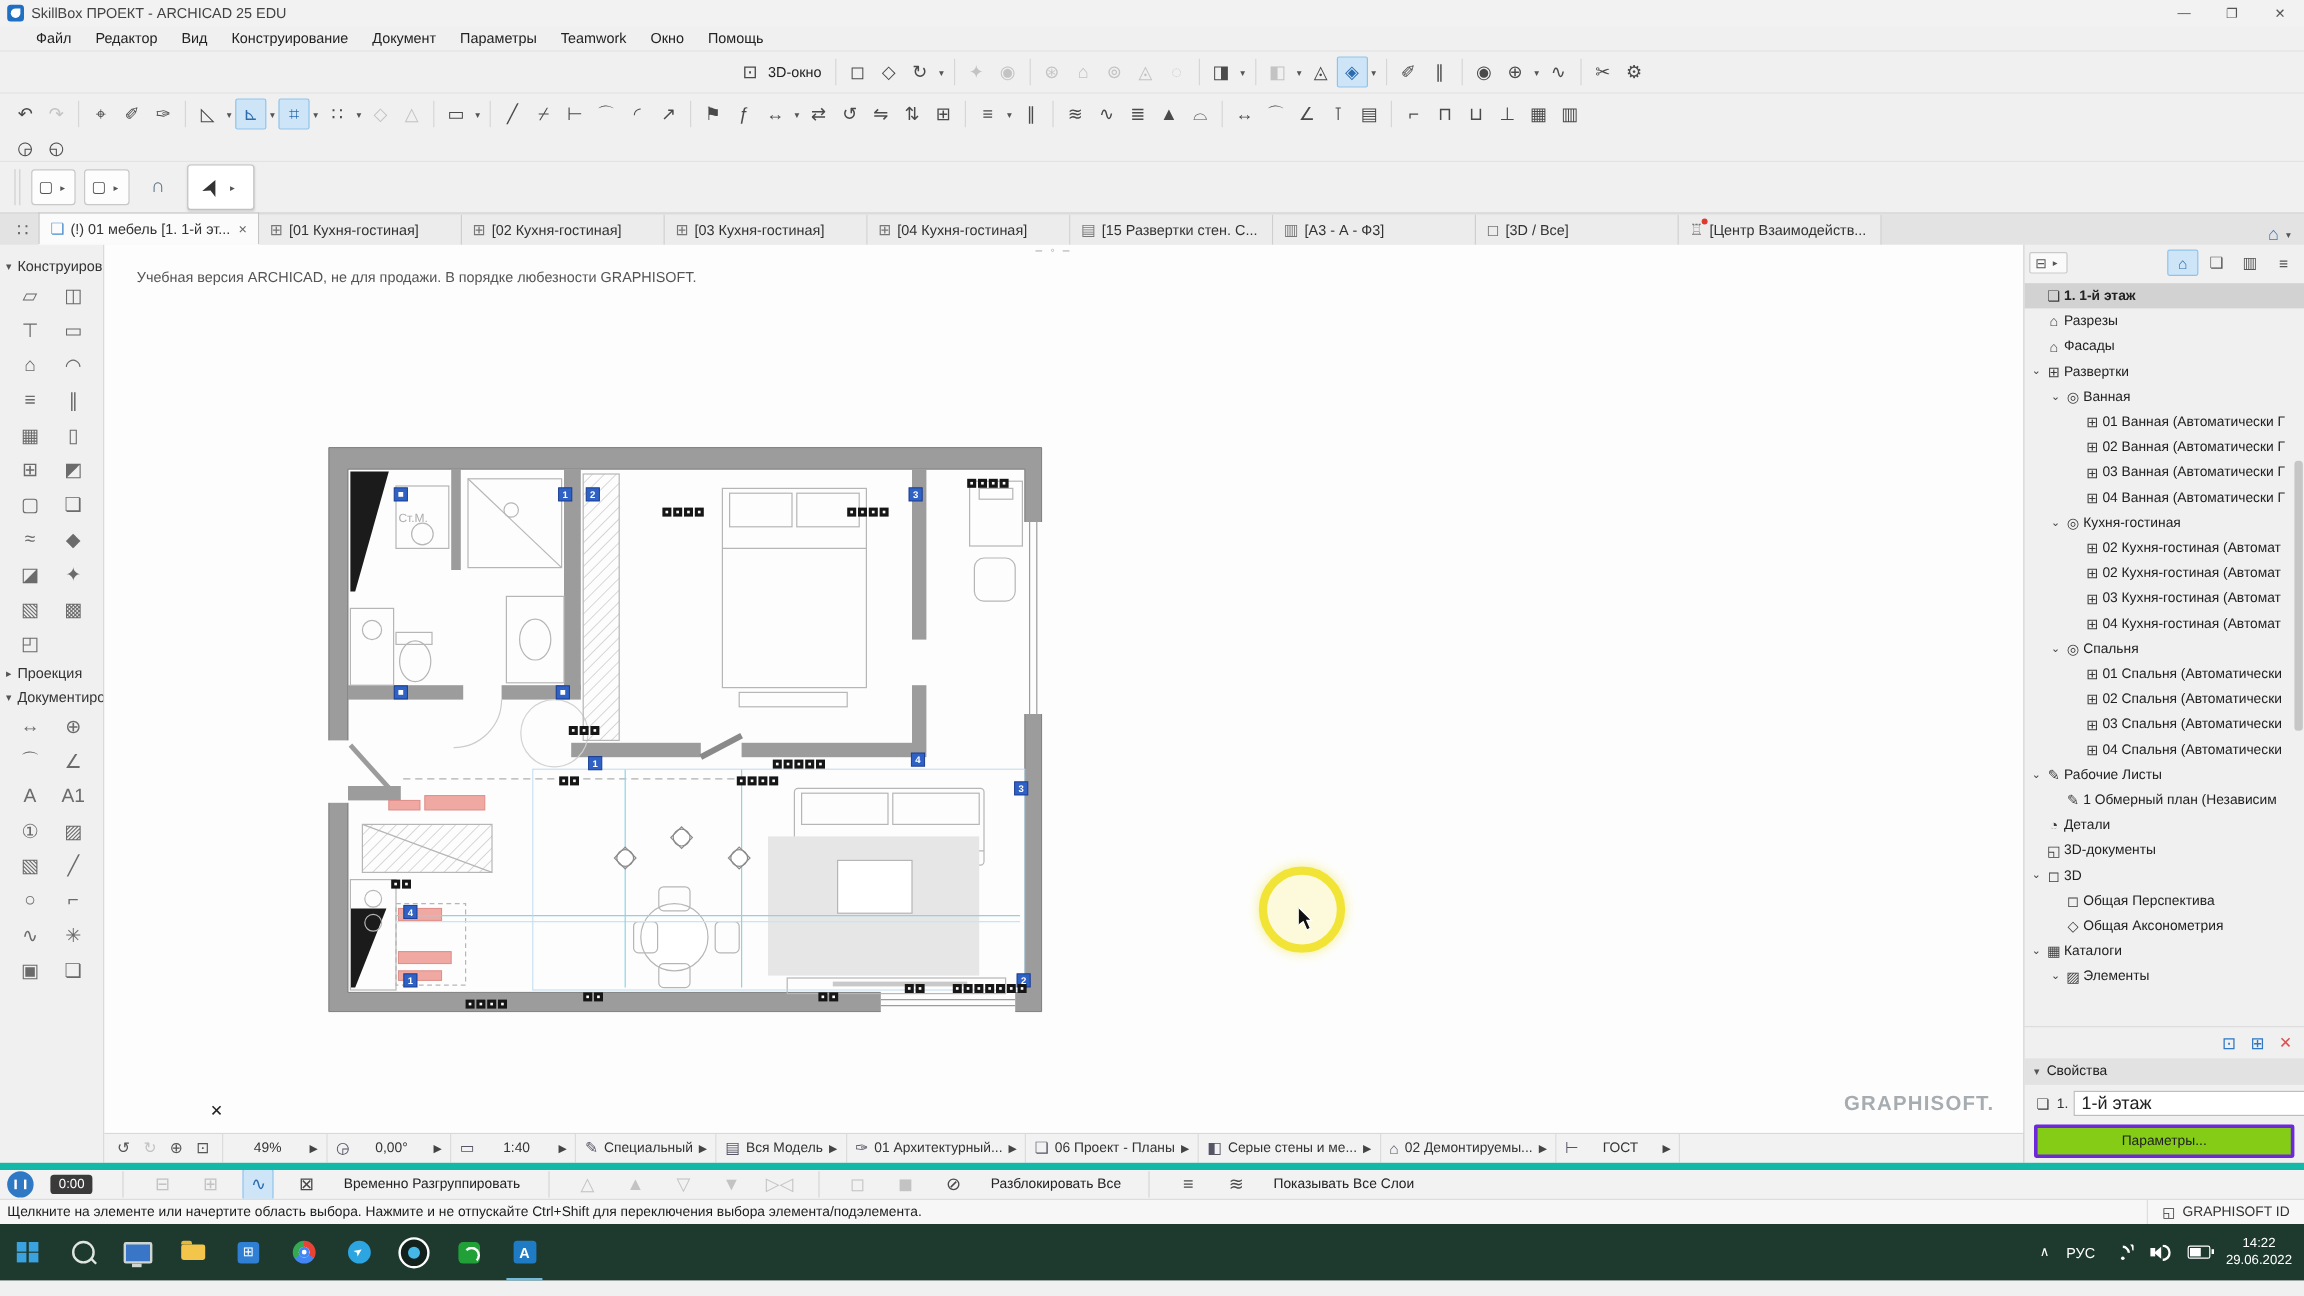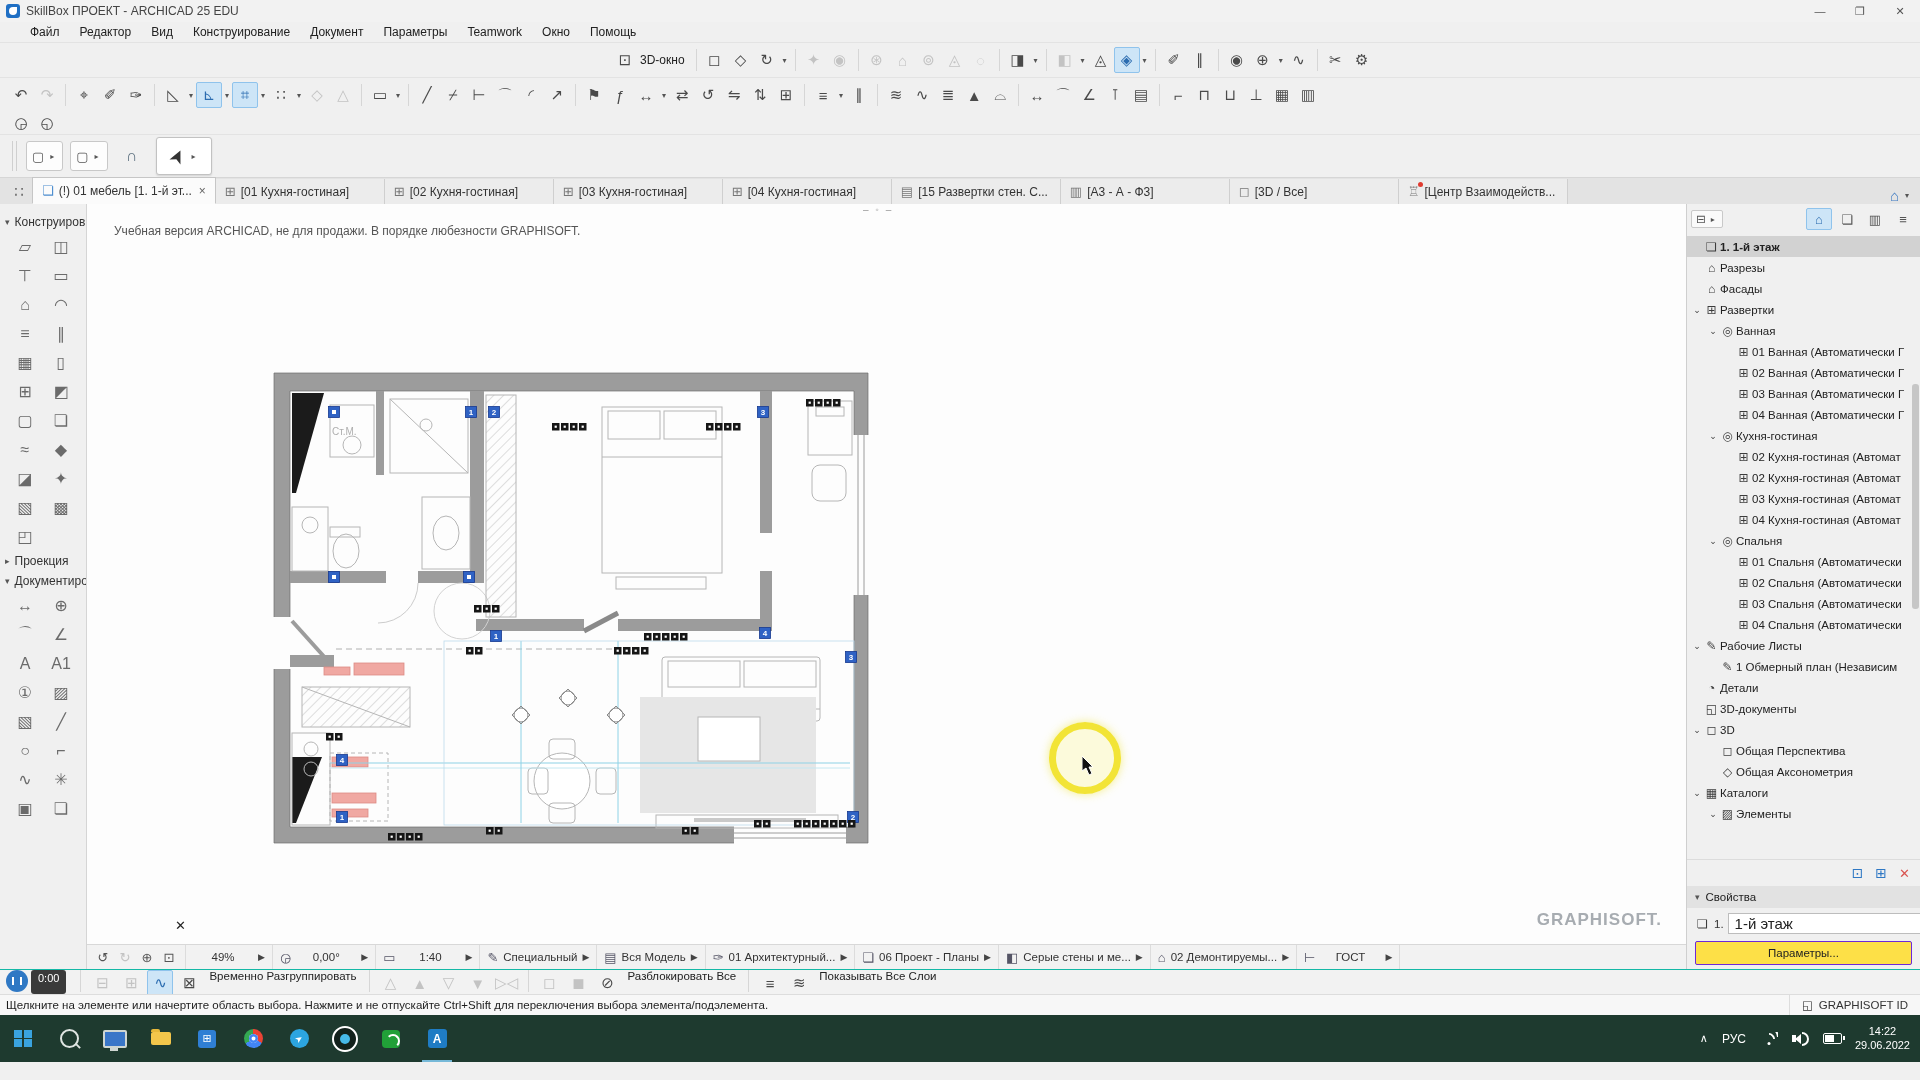--- a/index.html
+++ b/index.html
@@ -94,24 +94,24 @@
   .tree-scroll{position:absolute;right:1px;top:150px;width:7px;height:225px;background:#c6c6c6;border-radius:3px;}
   .nav-foot{height:26px;display:flex;align-items:center;justify-content:flex-end;gap:12px;padding:0 10px;border-top:1px solid #dcdcdc;flex:0 0 auto;}
   .nf-icon{font-size:14px;color:#2f78c4;}
   .nf-close{font-size:13px;color:#d9534f;}
   .props-h{height:22px;background:#e2e2e2;display:flex;align-items:center;gap:6px;padding-left:8px;flex:0 0 auto;color:#222;}
   .props-h .tri{font-size:9px;color:#555;}
   .story-row{height:27px;display:flex;align-items:center;gap:4px;padding:2px 8px;flex:0 0 auto;}
   .story-row .ticon{width:15px;}
   .story-input{flex:1;height:19px;background:#fff;border:1px solid #bdbdbd;padding:0 6px;font-size:15px;
                font-family:"Liberation Sans",sans-serif;color:#222;}
-  .params-btn{margin:2px 8px 4px 8px;height:22px;background:#fde047;border:1px solid #6d28d9;border-radius:2px;
+  .params-btn{margin:2px 8px 4px 8px;height:22px;background:#84cc16;border:3px solid #6d28d9;border-radius:2px;
               display:flex;align-items:center;justify-content:center;color:#222;flex:0 0 auto;}
   
-  .row2{height:24px;background:#f2f2f2;border-top:1px solid #14b8a6;display:flex;gap:3px;
+  .row2{height:24px;background:#f2f2f2;border-top:6px solid #14b8a6;display:flex;align-items:center;gap:14px;
         padding-left:6px;flex:0 0 auto;font-size:11.5px;overflow:hidden;}
   .timer-btn{width:22px;height:22px;border-radius:50%;background:#2f78c4;display:flex;align-items:center;justify-content:center;flex:0 0 auto;}
   .timer-btn::after{content:"";width:6px;height:8px;border-left:2px solid #fff;border-right:2px solid #fff;}
   .timer-badge{background:#3a3a3a;color:#fff;border-radius:3px;padding:2px 7px;font-size:11px;margin-right:6px;}
   .r2lbl{color:#222;padding:0 4px;}
   
   .statusline{height:20px;background:#f7f7f7;border-top:1px solid #ddd;display:flex;align-items:center;
               padding-left:6px;font-size:11.5px;color:#1d1d1d;flex:0 0 auto;}
   .status-right{margin-left:auto;display:flex;align-items:center;gap:6px;padding:0 12px;border-left:1px solid #ddd;height:100%;color:#333;}
   

